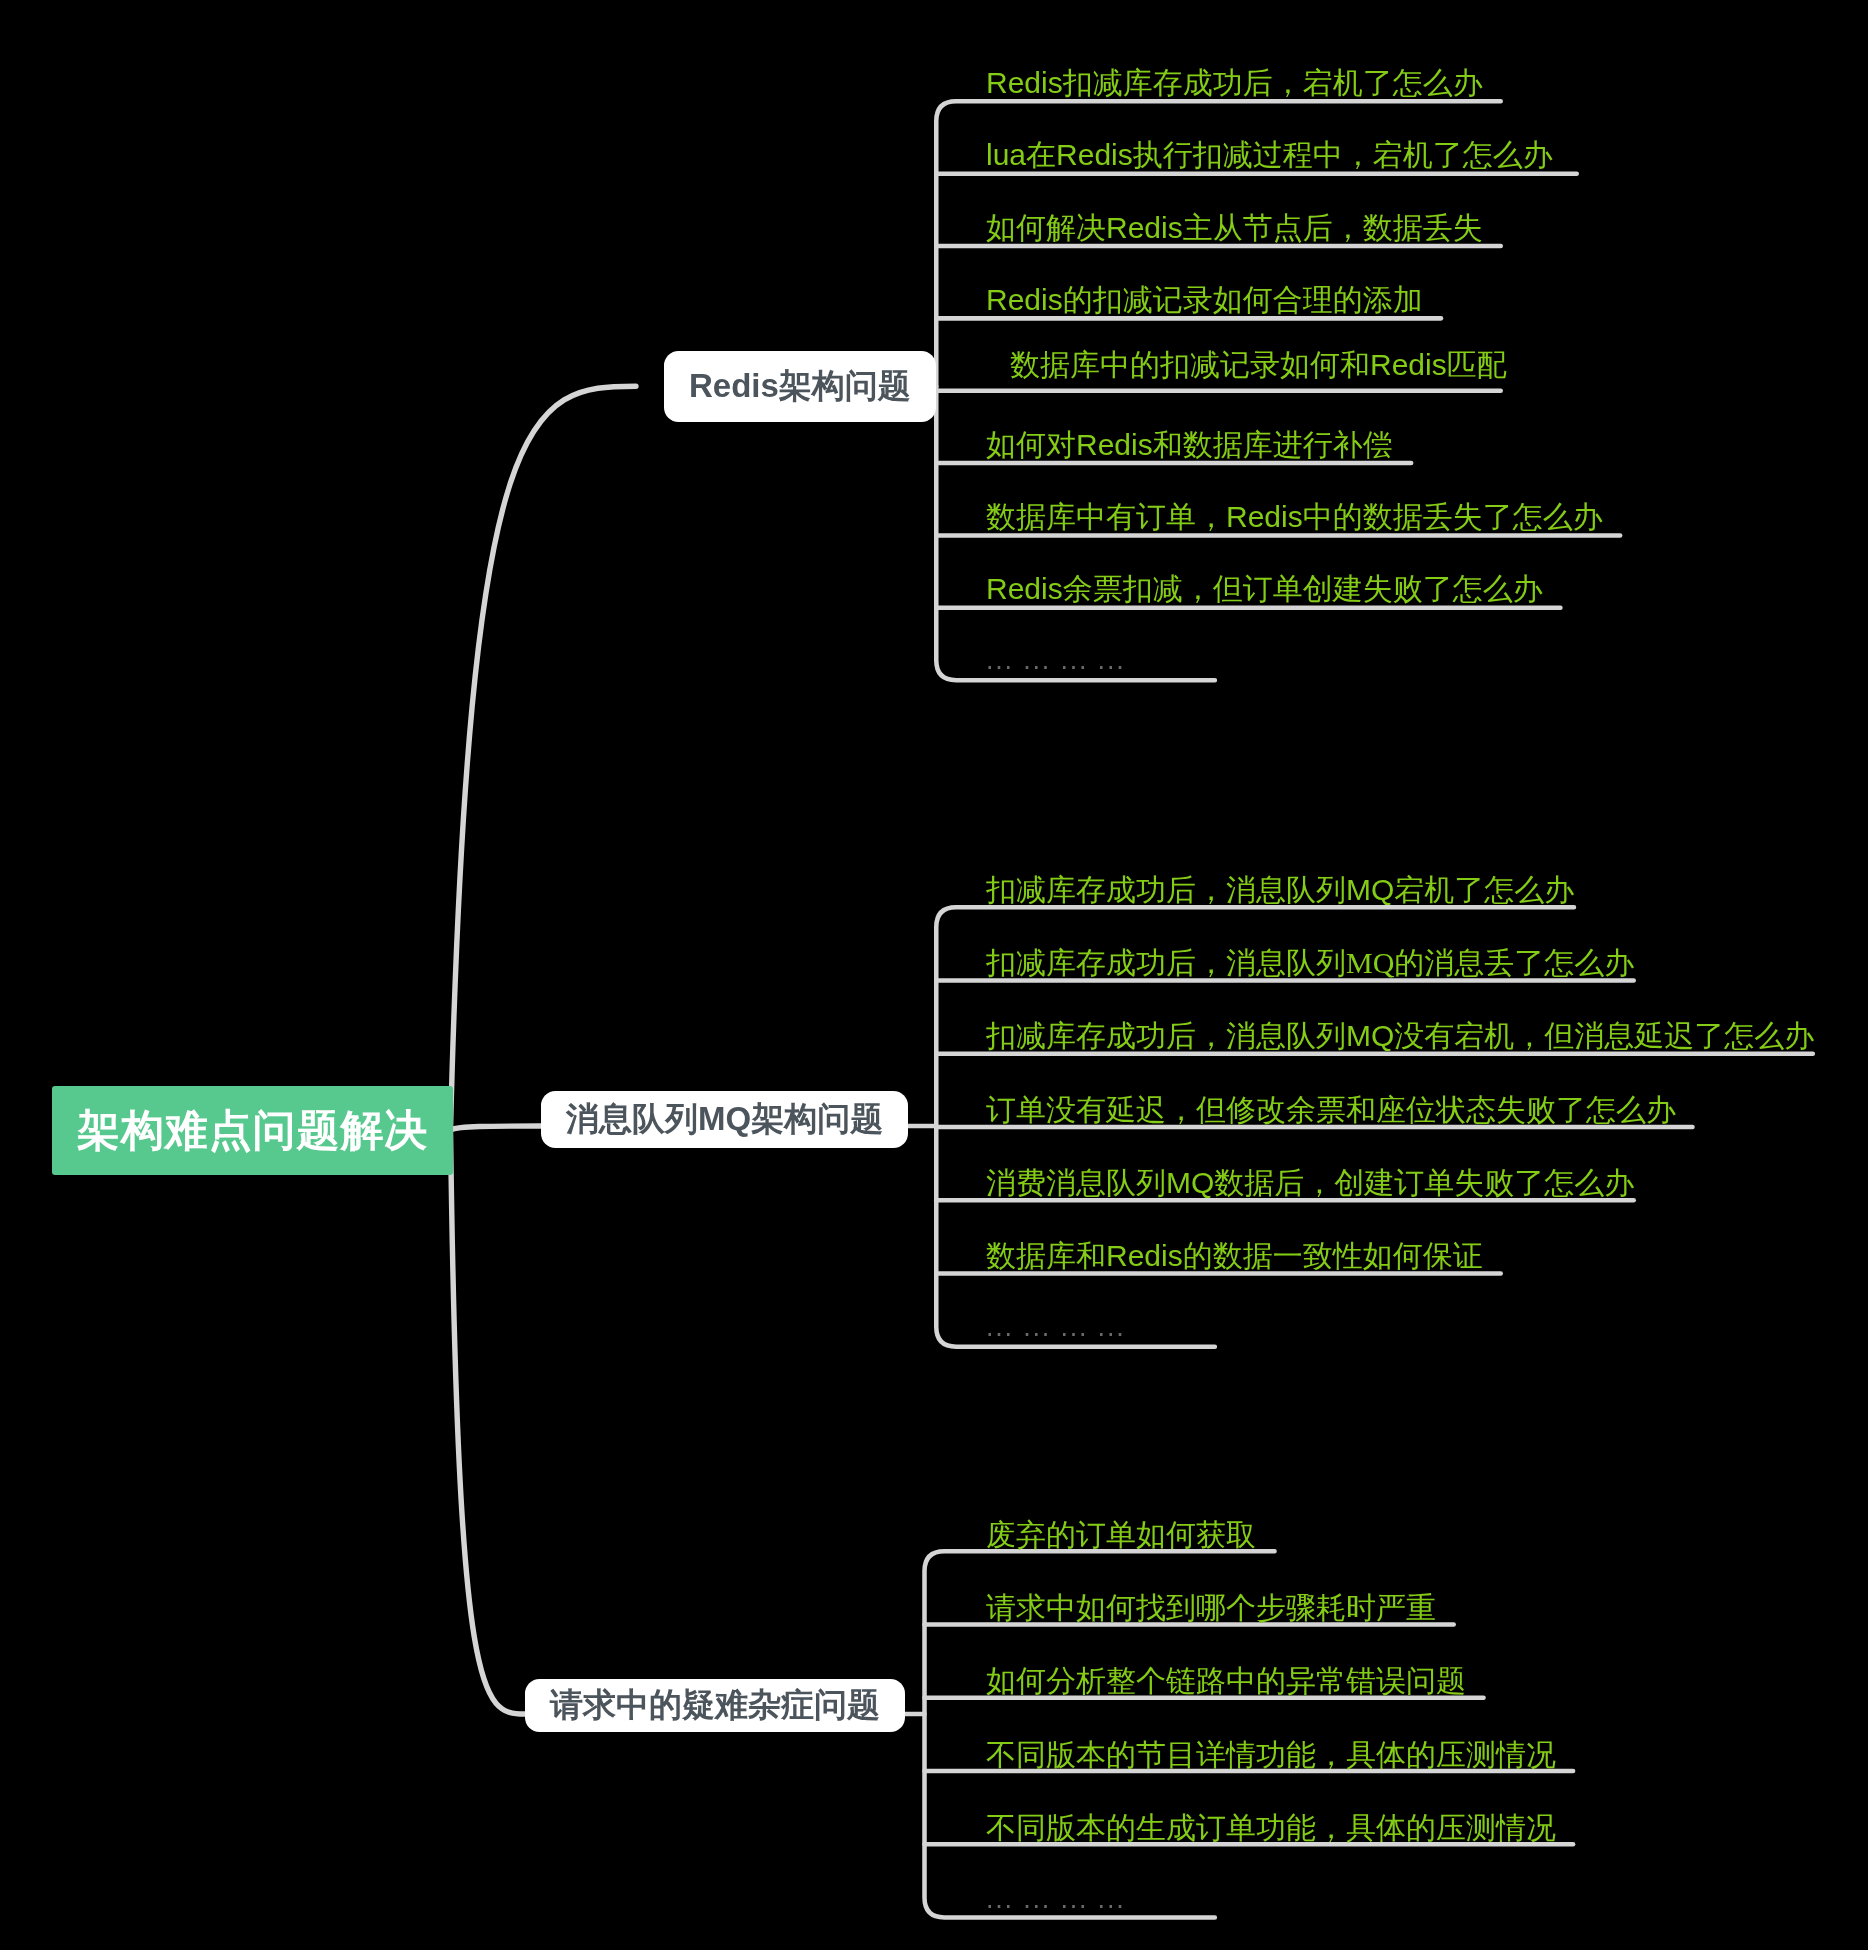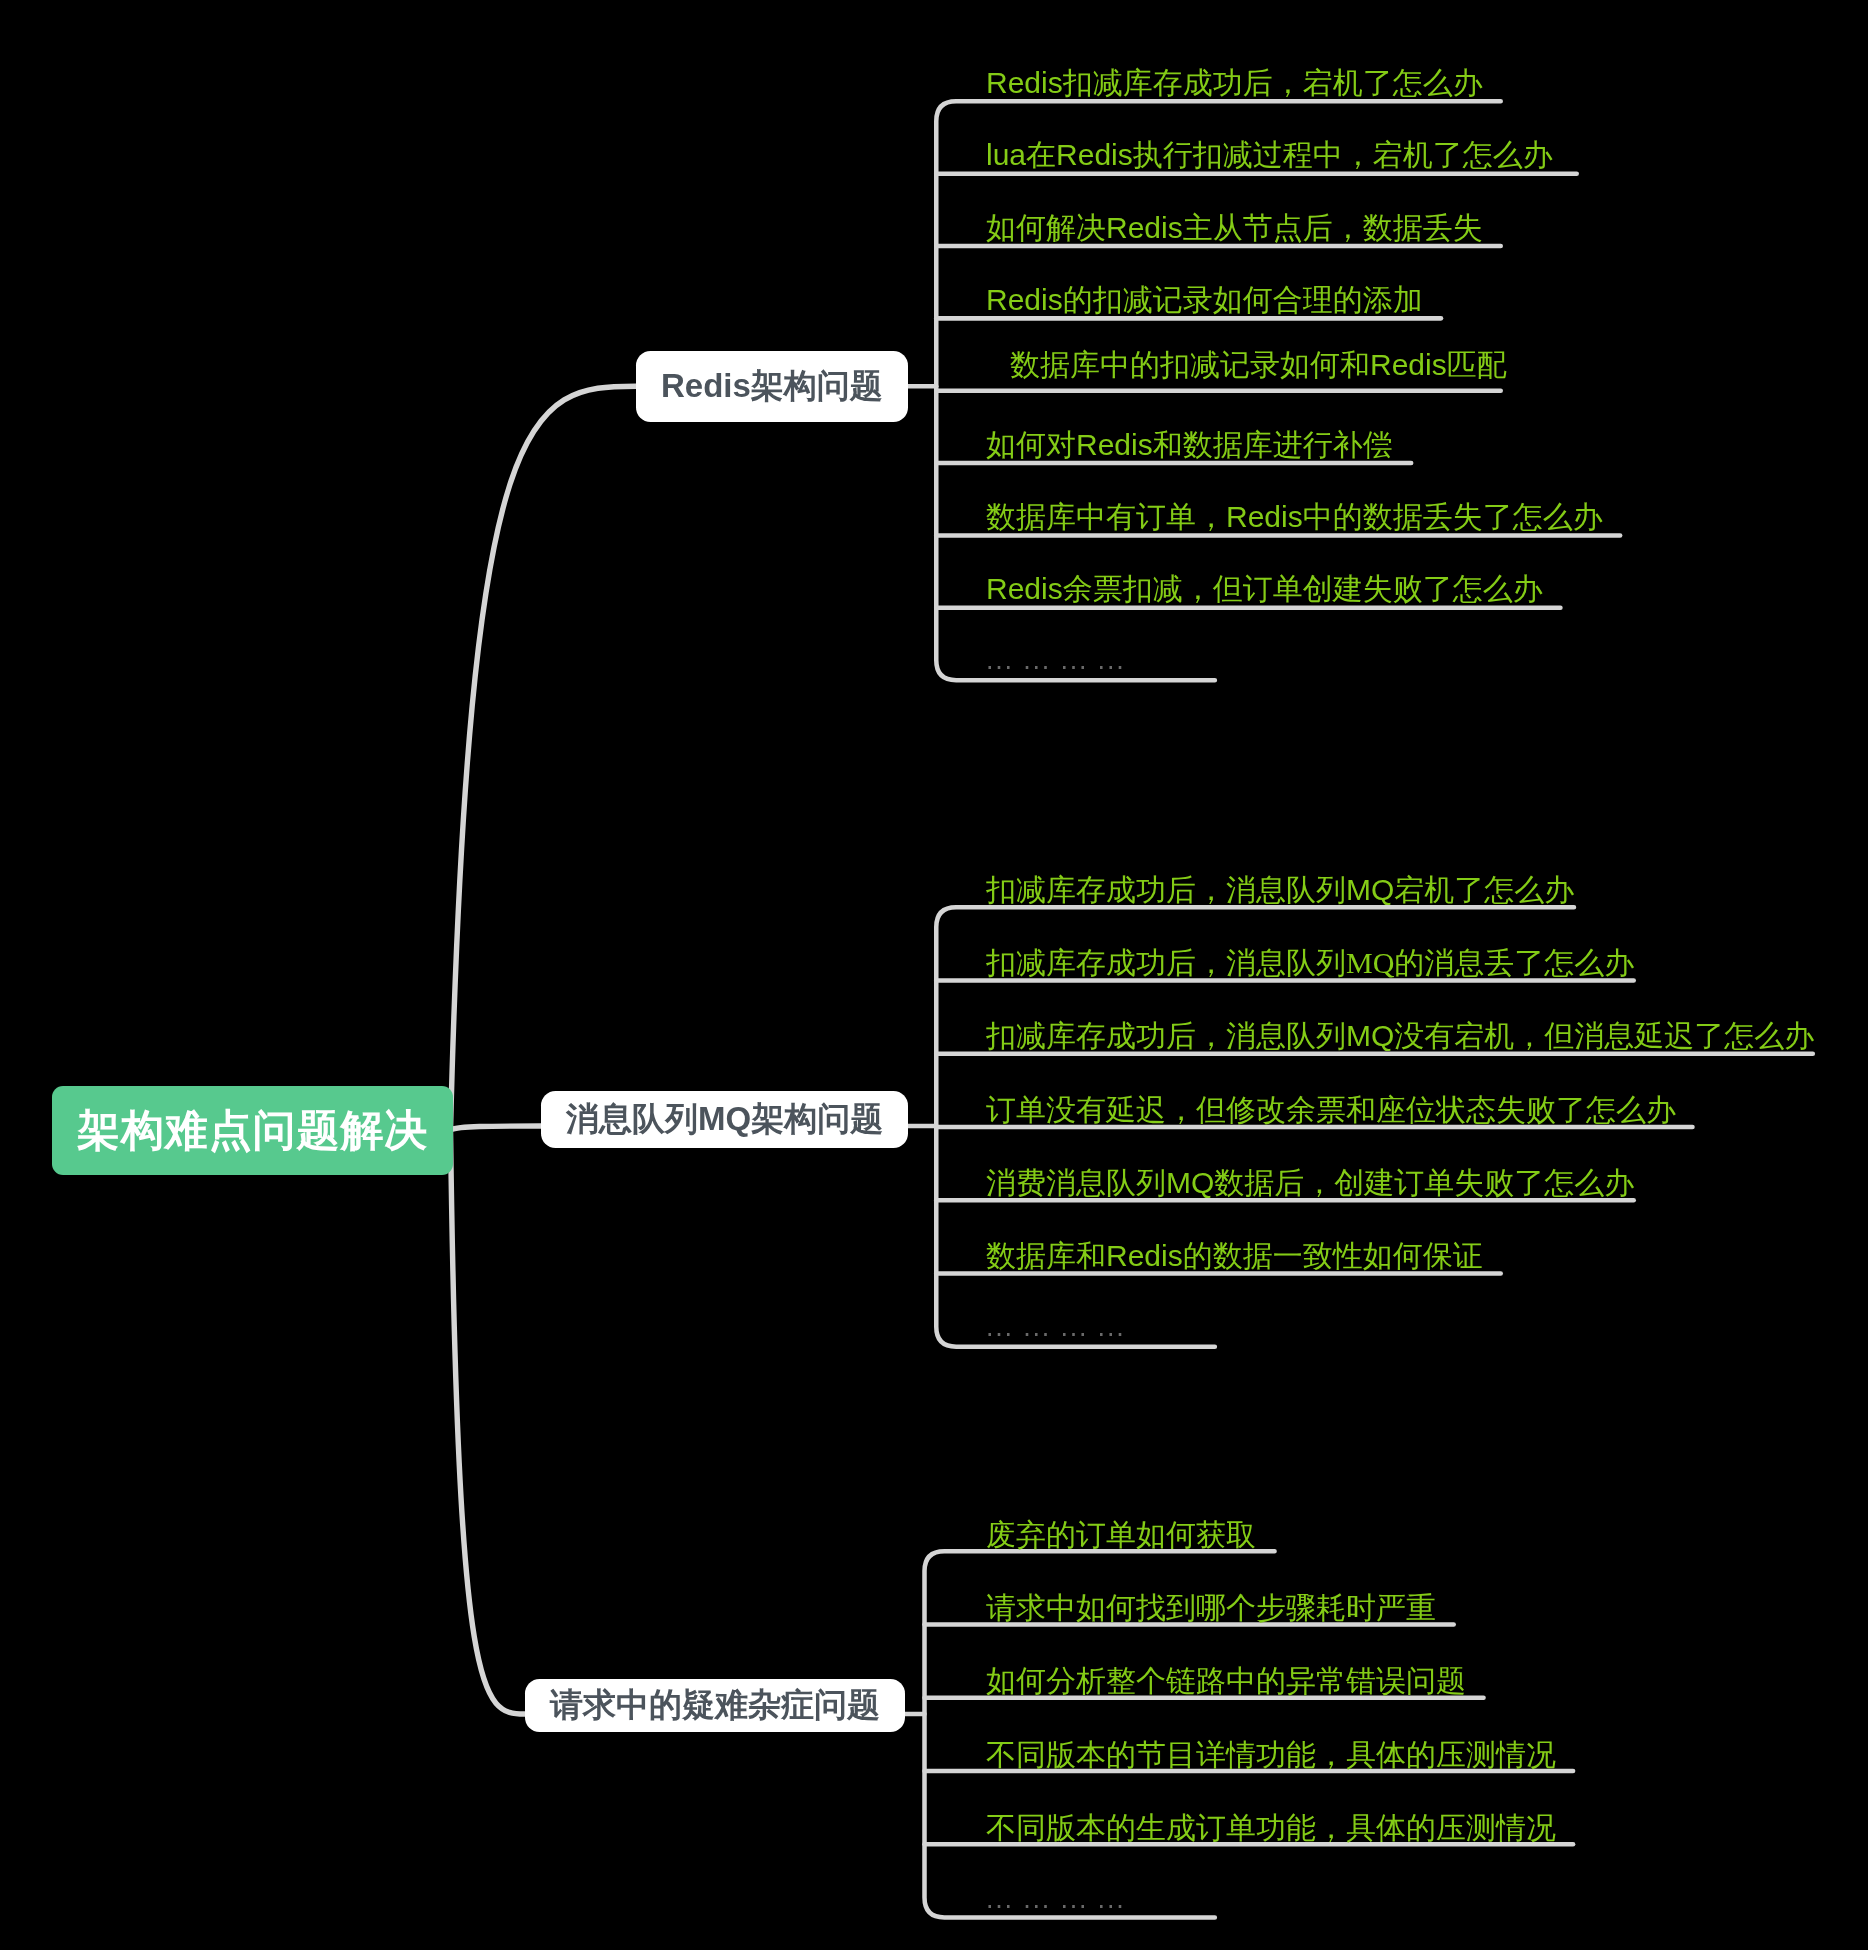--- a/index.html
+++ b/index.html
@@ -4,21 +4,21 @@
 <style>
   html,body{margin:0;padding:0;background:#000;}
   body{width:1868px;height:1950px;overflow:hidden;
        font-family:"Liberation Sans","DejaVu Sans",sans-serif;}
   #stage{position:relative;width:1868px;height:1950px;background:#000;}
   svg.links{position:absolute;left:0;top:0;width:1868px;height:1950px;}
 
   .node{position:absolute;display:flex;align-items:center;justify-content:center;
         box-sizing:border-box;white-space:nowrap;}
 
-  .root{background:#57c98e;color:#ffffff;border-radius:11px;
+  .root{background:#57c98e;color:#ffffff;border-radius:3px;
         font-size:43px;font-weight:700;letter-spacing:0.9px;
         padding:0 25px;}
 
   .branch{background:#ffffff;color:#4c545c;border-radius:14.5px;
           font-size:33px;font-weight:700;padding:0 25px;}
 
   .leaf{position:absolute;color:#84cc16;font-size:30px;font-weight:400;
         white-space:nowrap;line-height:1;}
   .leaf.dots{color:#6a6a6a;letter-spacing:1.8px;font-size:27px;}
 </style>
@@ -63,21 +63,21 @@
        L 1343 2120" stroke-width="5"></path>
         <path d="M 1022 1796 L 1607 1796" stroke-width="5"></path>
         <path d="M 1022 1877 L 1640 1877" stroke-width="5"></path>
         <path d="M 1022 1958 L 1739 1958" stroke-width="5"></path>
         <path d="M 1022 2039 L 1739 2039" stroke-width="5"></path>
       </g>
   </svg>
 
   <div id="node-layer">
       <div class="node root" style="left: 52px; top: 1086px; min-width: 398px; height: 89px;">架构难点问题解决</div>
-      <div class="node branch" style="left: 636px; top: 351px; min-width: 262px; height: 71px;">Redis架构问题</div>
+      <div class="node branch" style="left: 664px; top: 351px; min-width: 262px; height: 71px;">Redis架构问题</div>
       <div class="leaf" style="left: 986px; top: 68px;">Redis扣减库存成功后，宕机了怎么办</div>
       <div class="leaf" style="left: 986px; top: 140px;">lua在Redis执行扣减过程中，宕机了怎么办</div>
       <div class="leaf" style="left: 986px; top: 213px;">如何解决Redis主从节点后，数据丢失</div>
       <div class="leaf" style="left: 986px; top: 285px;">Redis的扣减记录如何合理的添加</div>
       <div class="leaf" style="left: 986px; top: 350px; margin-left: 24px;">数据库中的扣减记录如何和Redis匹配</div>
       <div class="leaf" style="left: 986px; top: 430px;">如何对Redis和数据库进行补偿</div>
       <div class="leaf" style="left: 986px; top: 502px;">数据库中有订单，Redis中的数据丢失了怎么办</div>
       <div class="leaf" style="left: 986px; top: 574px;">Redis余票扣减，但订单创建失败了怎么办</div>
       <div class="leaf dots" style="left: 986px; top: 647px;">... ... ... ...</div>
       <div class="node branch" style="left: 541px; top: 1091px; min-width: 357px; height: 57px;">消息队列MQ架构问题</div>

